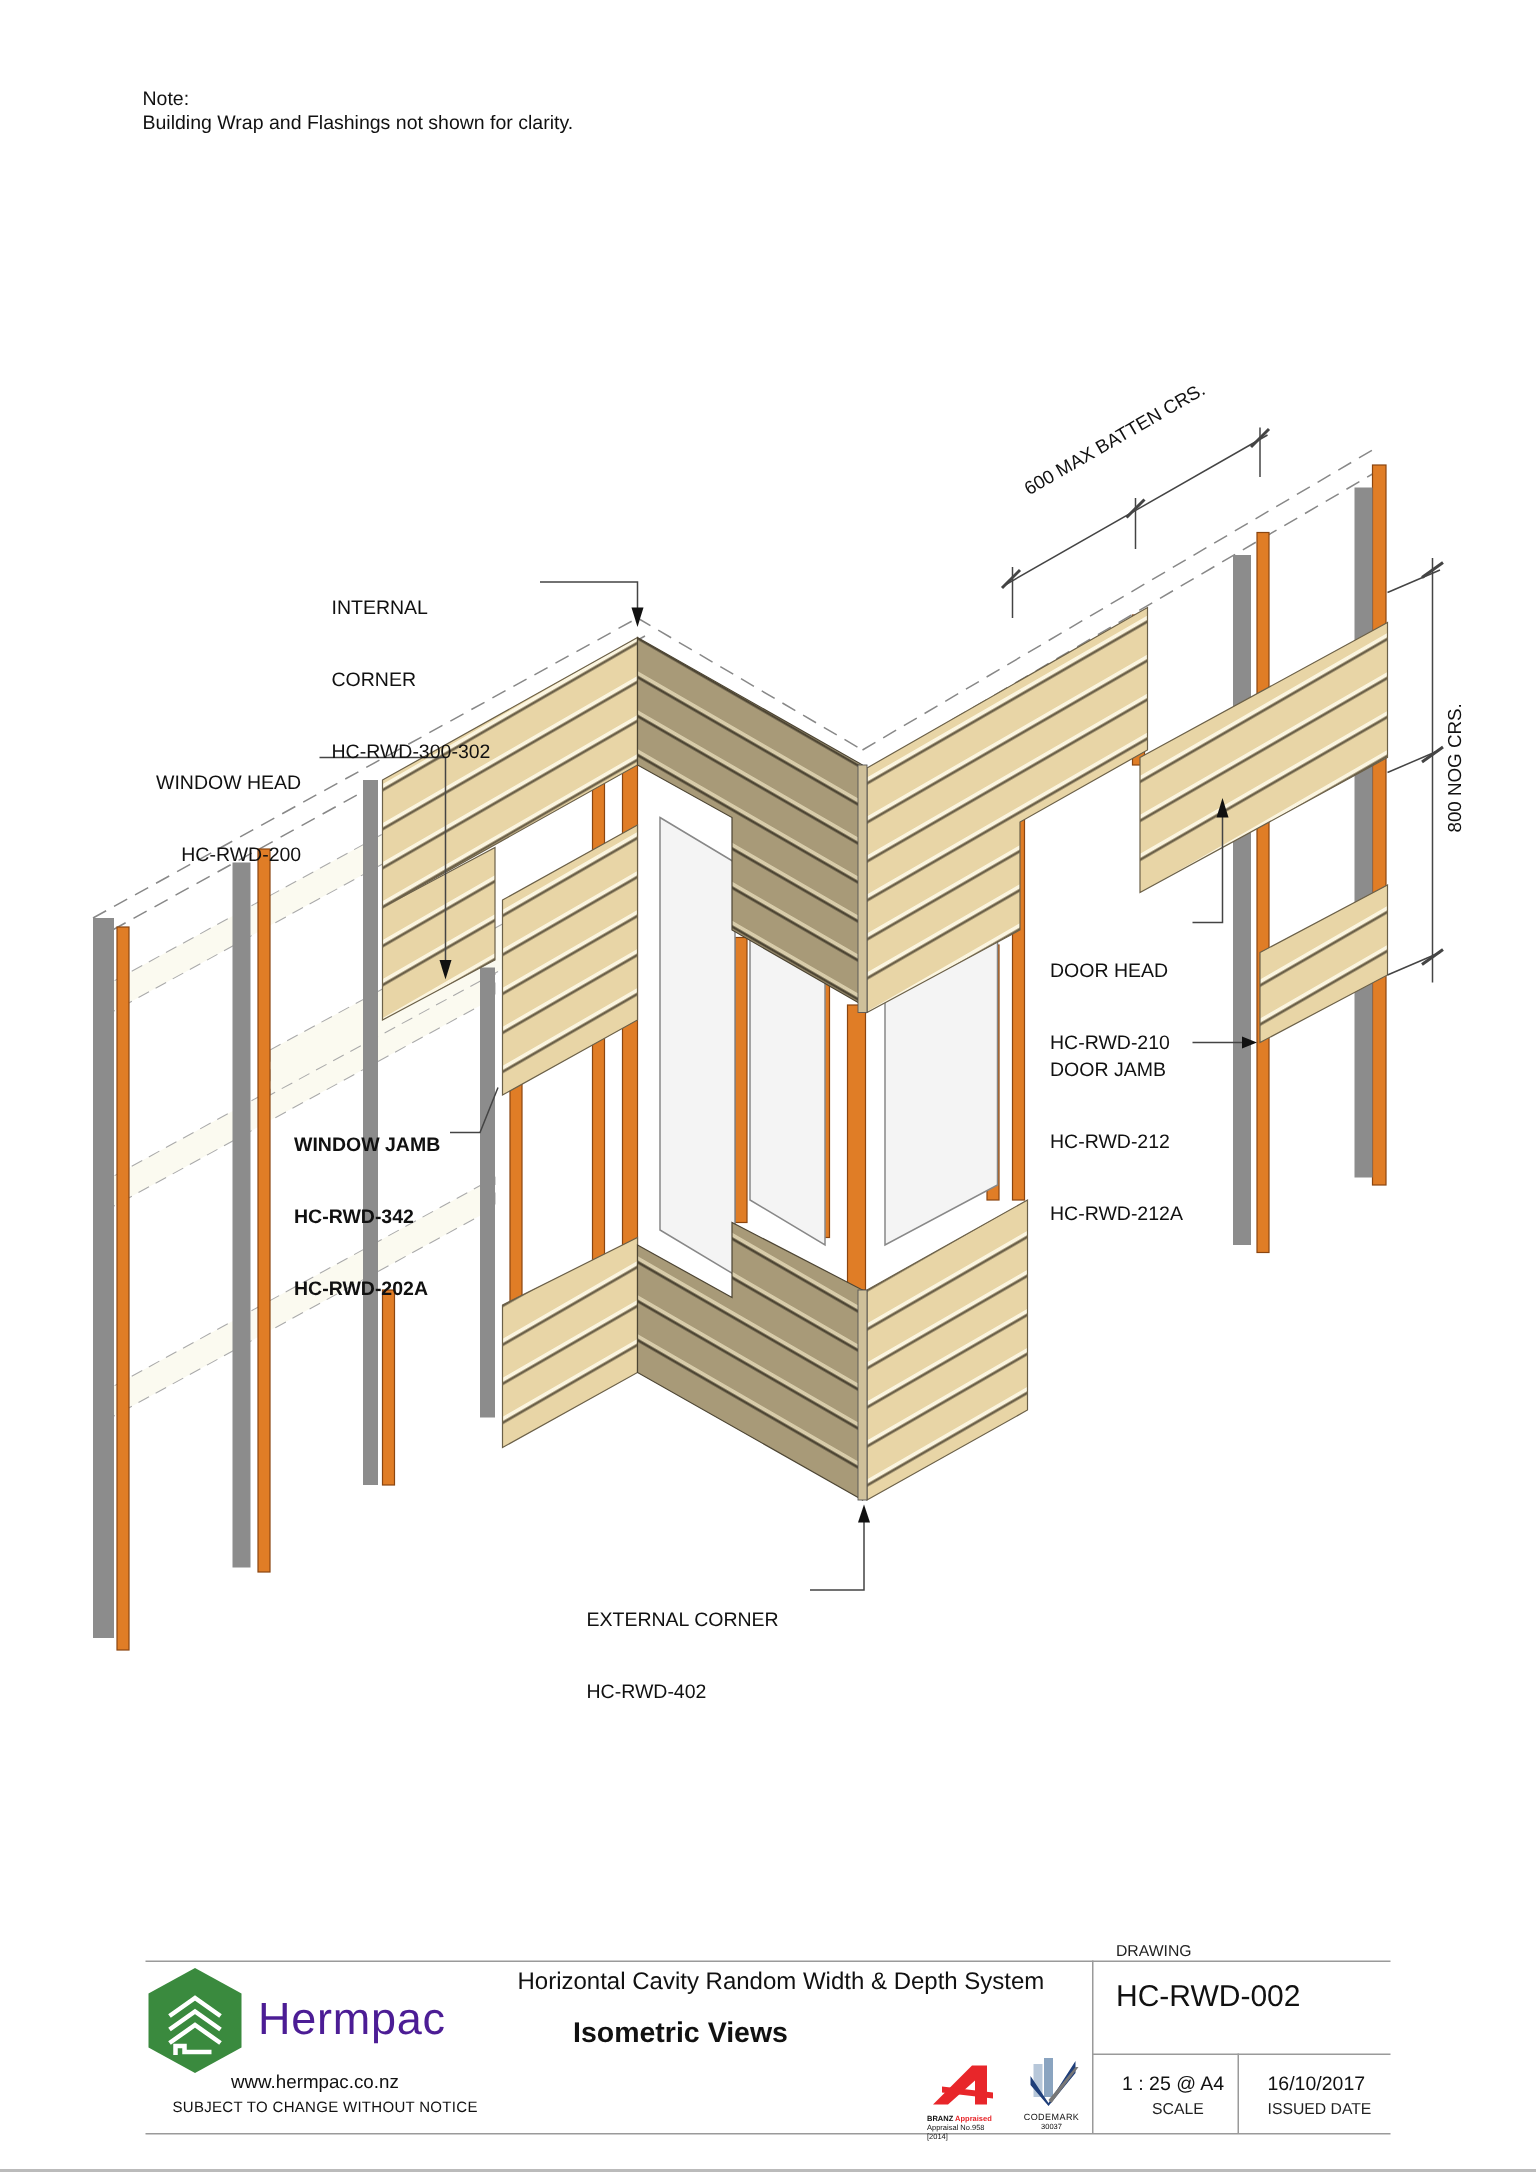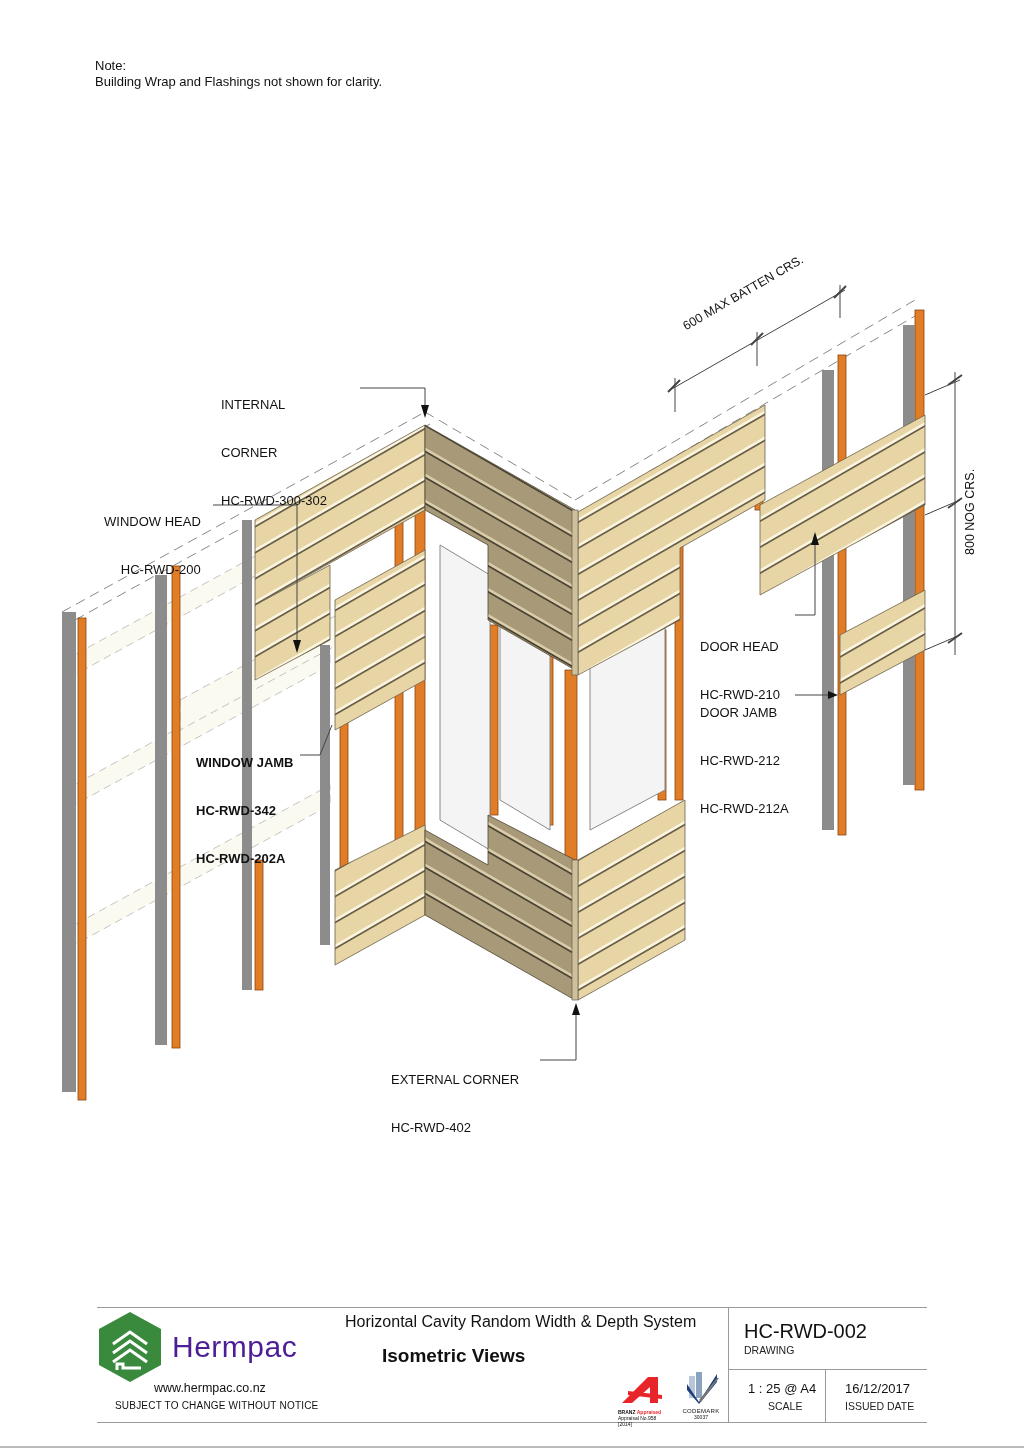--- a/index.html
+++ b/index.html
@@ -219,20 +219,20 @@
       <rect x="8" y="6" width="6" height="22" fill="#b7c7d9"></rect>
       <rect x="15" y="2" width="6" height="26" fill="#8aa4c0"></rect>
       <polygon points="6,14 18,32 36,4 36,12 18,34 6,20" fill="#1f3f7a"></polygon>
       <polygon points="18,30 36,8 38,8 20,32" fill="#777"></polygon>
     </svg>
     <div class="cert-text" style="font-size:6px;letter-spacing:0.3px;">CODEMARK</div>
     <div class="cert-text">30037</div>
   </div>
 
   <div class="abs tb-code">HC-RWD-002</div>
-  <div class="abs tb-small" style="left:744px;top:1344px;">DRAWING</div>
+  <div class="abs tb-small" style="left:744px;top:1295px;">DRAWING</div>
 
   <div class="abs tb-val" style="left:748px;top:1381px;">1 : 25 @ A4</div>
   <div class="abs tb-small" style="left:768px;top:1400px;">SCALE</div>
 
-  <div class="abs tb-val" style="left:845px;top:1381px;">16/12/2017</div>
+  <div class="abs tb-val" style="left:845px;top:1381px;">16/10/2017</div>
   <div class="abs tb-small" style="left:845px;top:1400px;">ISSUED DATE</div>
 </div>
 
 </body></html>

